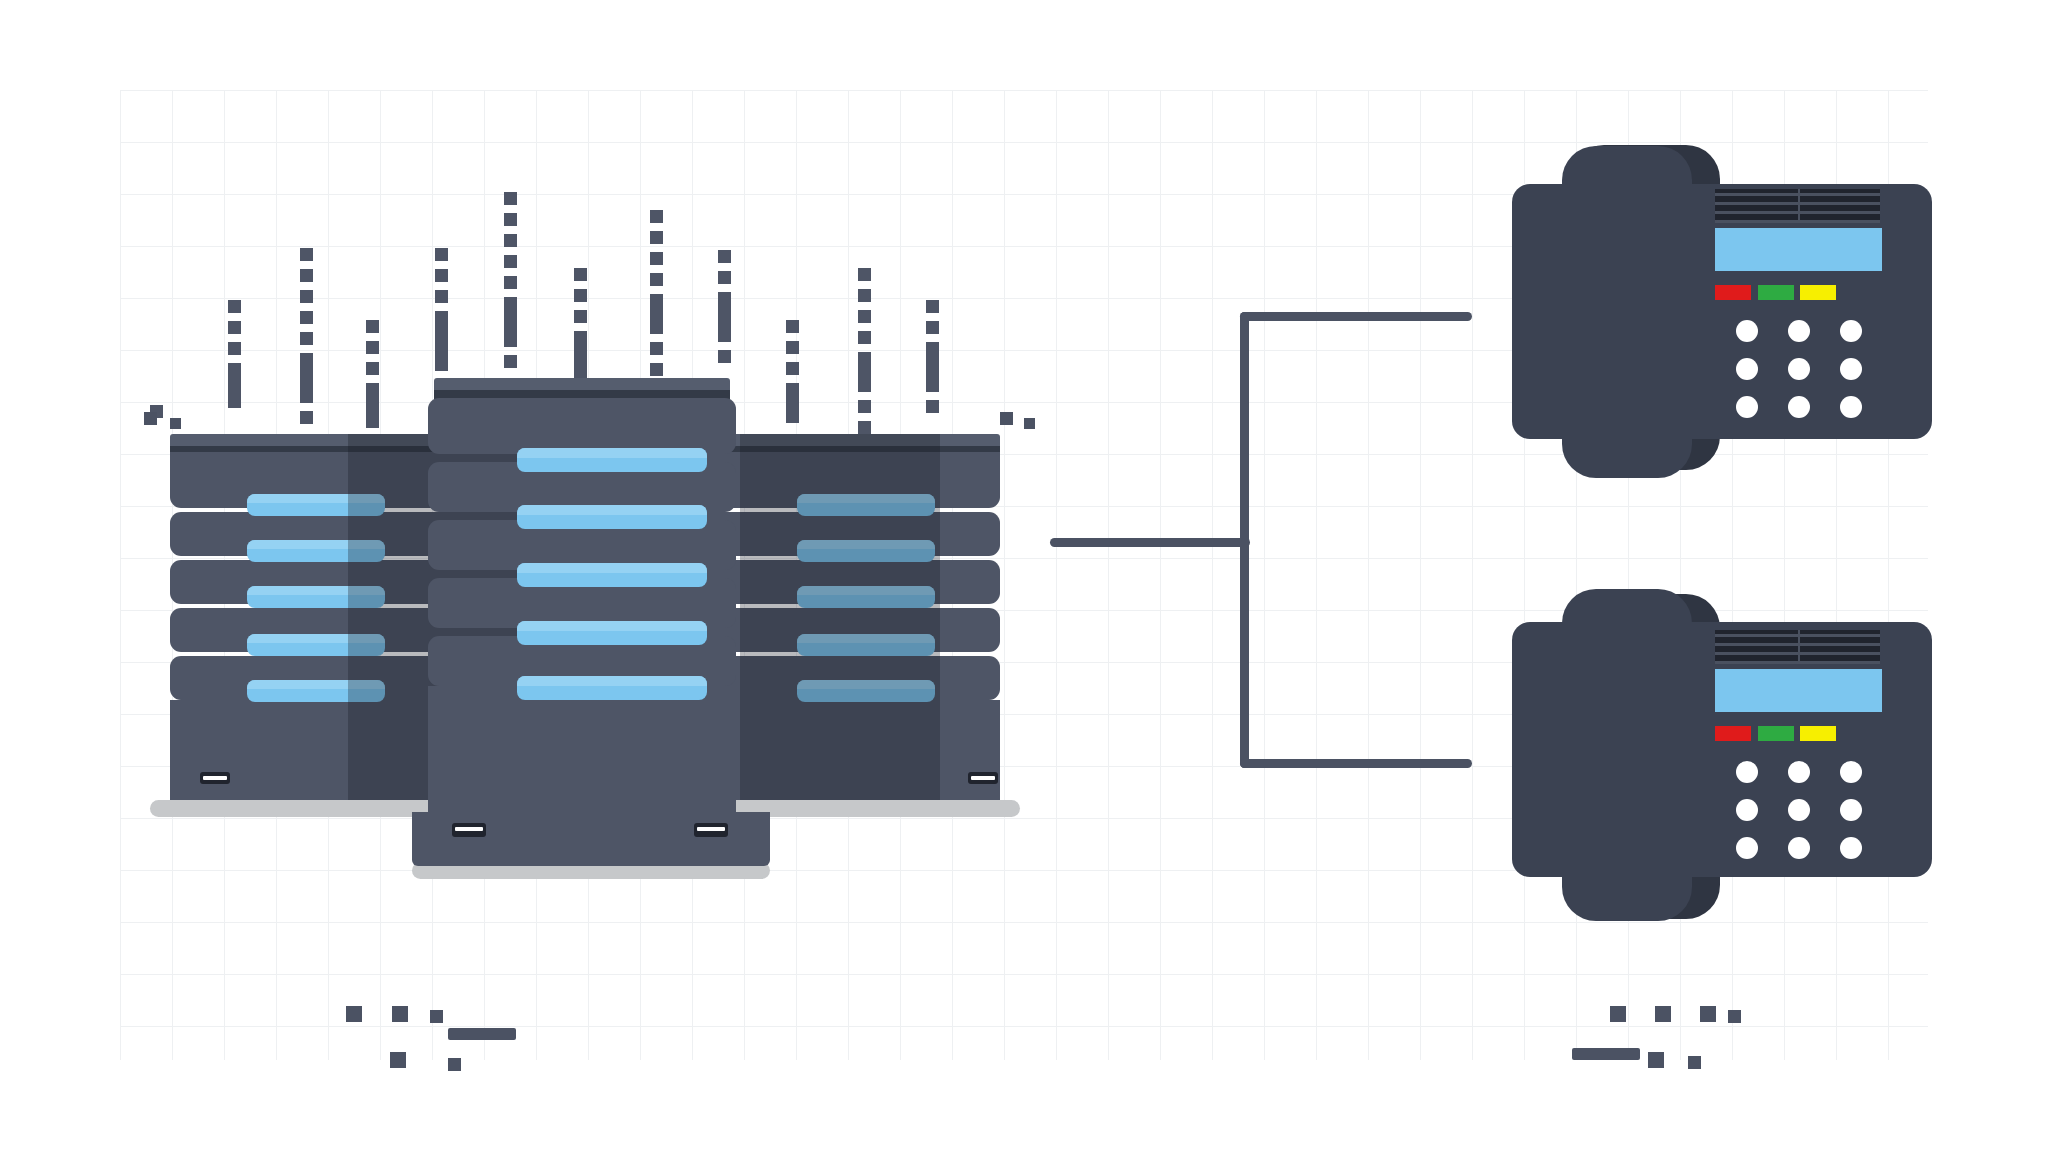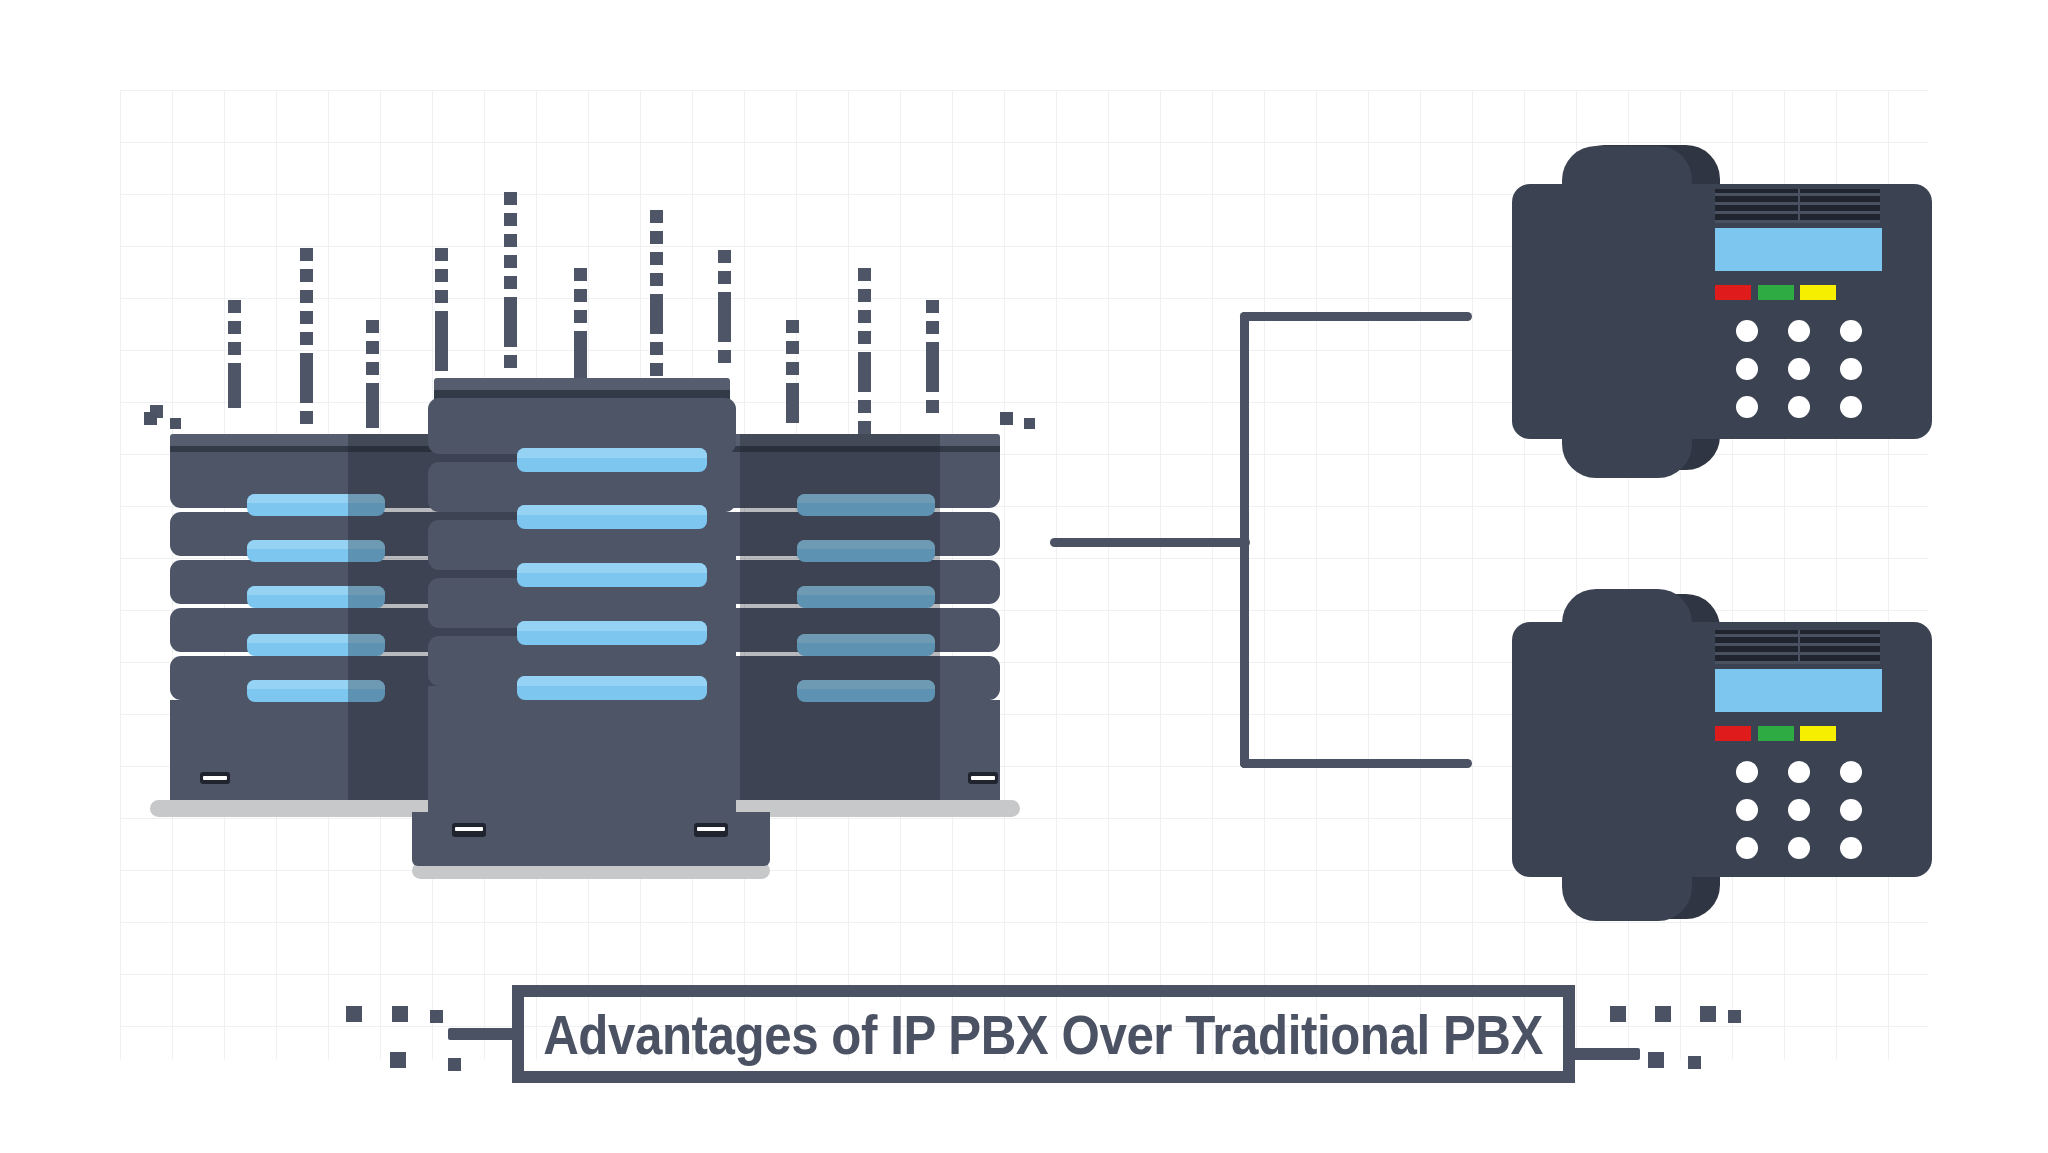--- a/index.html
+++ b/index.html
@@ -414,23 +414,20 @@
     <div class="key" style="left:1788px;top:761px;"></div>
     <div class="key" style="left:1840px;top:761px;"></div>
     <div class="key" style="left:1736px;top:799px;"></div>
     <div class="key" style="left:1788px;top:799px;"></div>
     <div class="key" style="left:1840px;top:799px;"></div>
     <div class="key" style="left:1736px;top:837px;"></div>
     <div class="key" style="left:1788px;top:837px;"></div>
     <div class="key" style="left:1840px;top:837px;"></div>
   </div>
 
-  <div class="banner">
-    <div class="banner-text">Advantages of IP PBX Over Traditional PBX</div>
-  </div>
 
   <div class="banner-stub" style="left:448px;top:1028px;width:68px;"></div>
   <div class="banner-stub" style="left:1572px;top:1048px;width:68px;"></div>
 
   <div>
     <div class="dot" style="left:346px;top:1006px;width:16px;height:16px;"></div>
     <div class="dot" style="left:392px;top:1006px;width:16px;height:16px;"></div>
     <div class="dot" style="left:430px;top:1010px;width:13px;height:13px;"></div>
     <div class="dot" style="left:390px;top:1052px;width:16px;height:16px;"></div>
     <div class="dot" style="left:448px;top:1058px;width:13px;height:13px;"></div>

